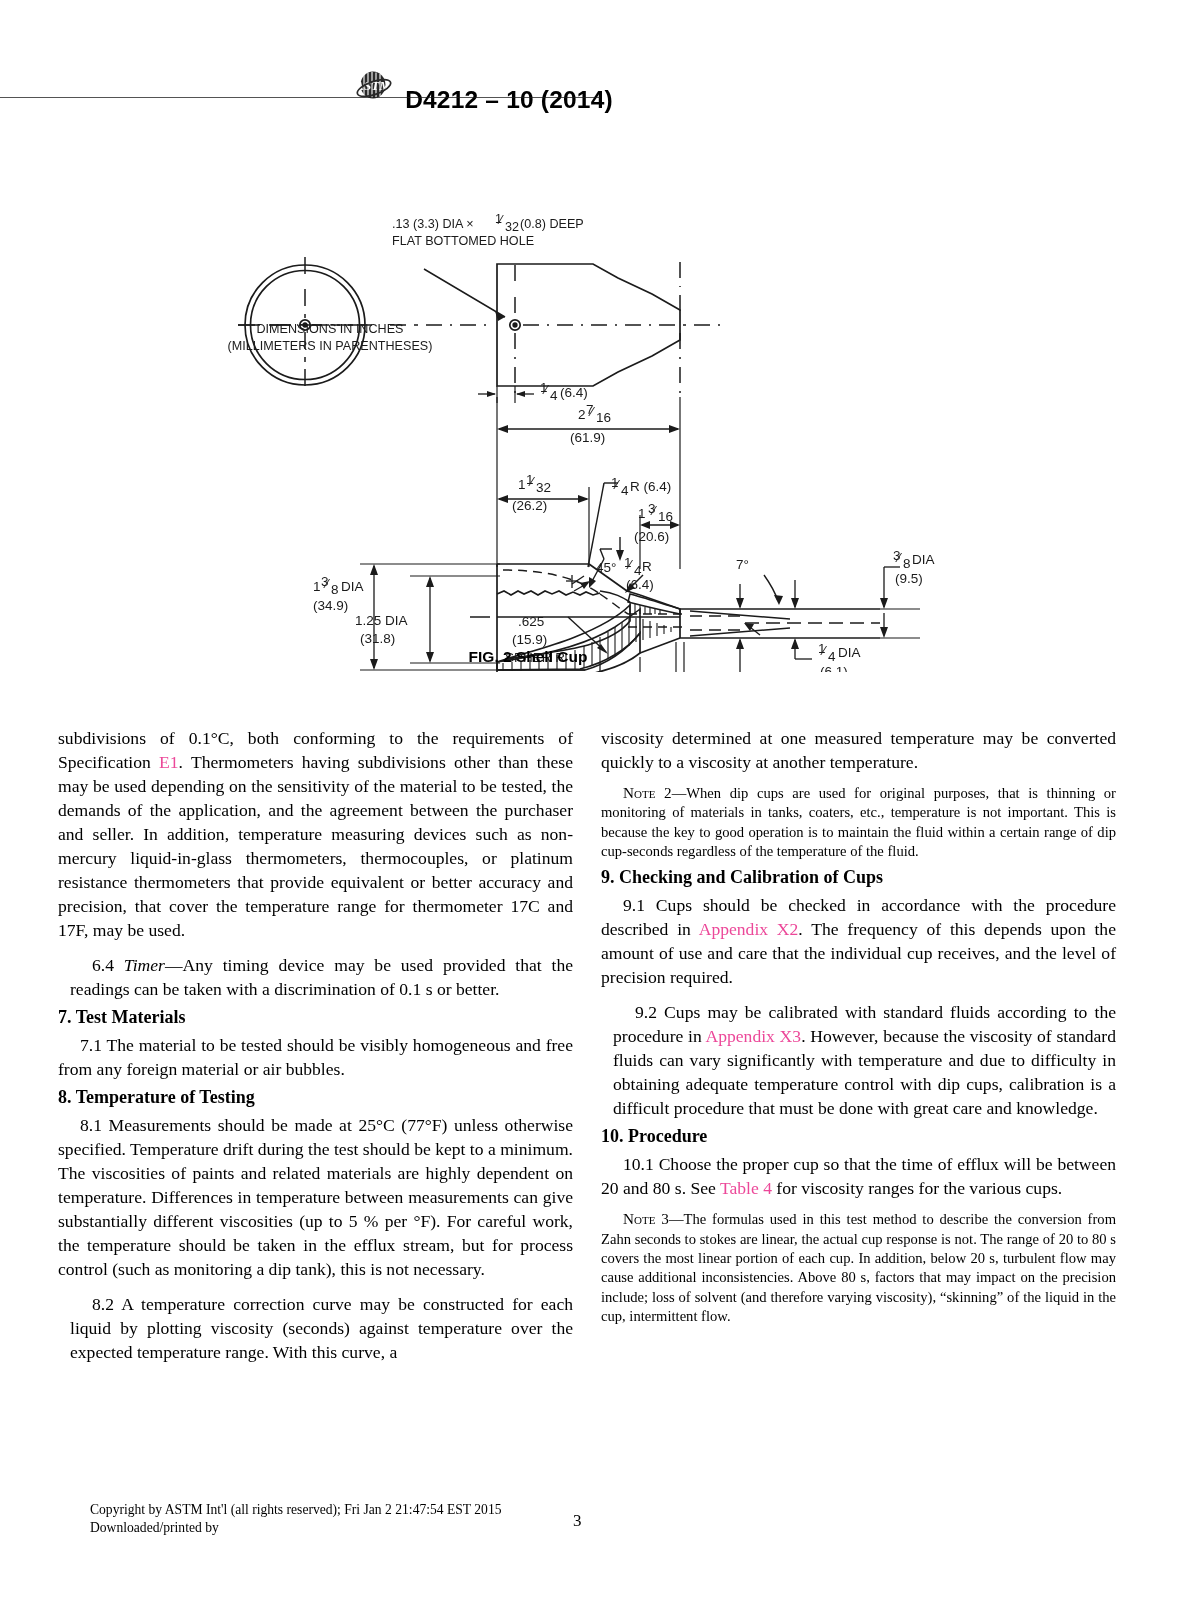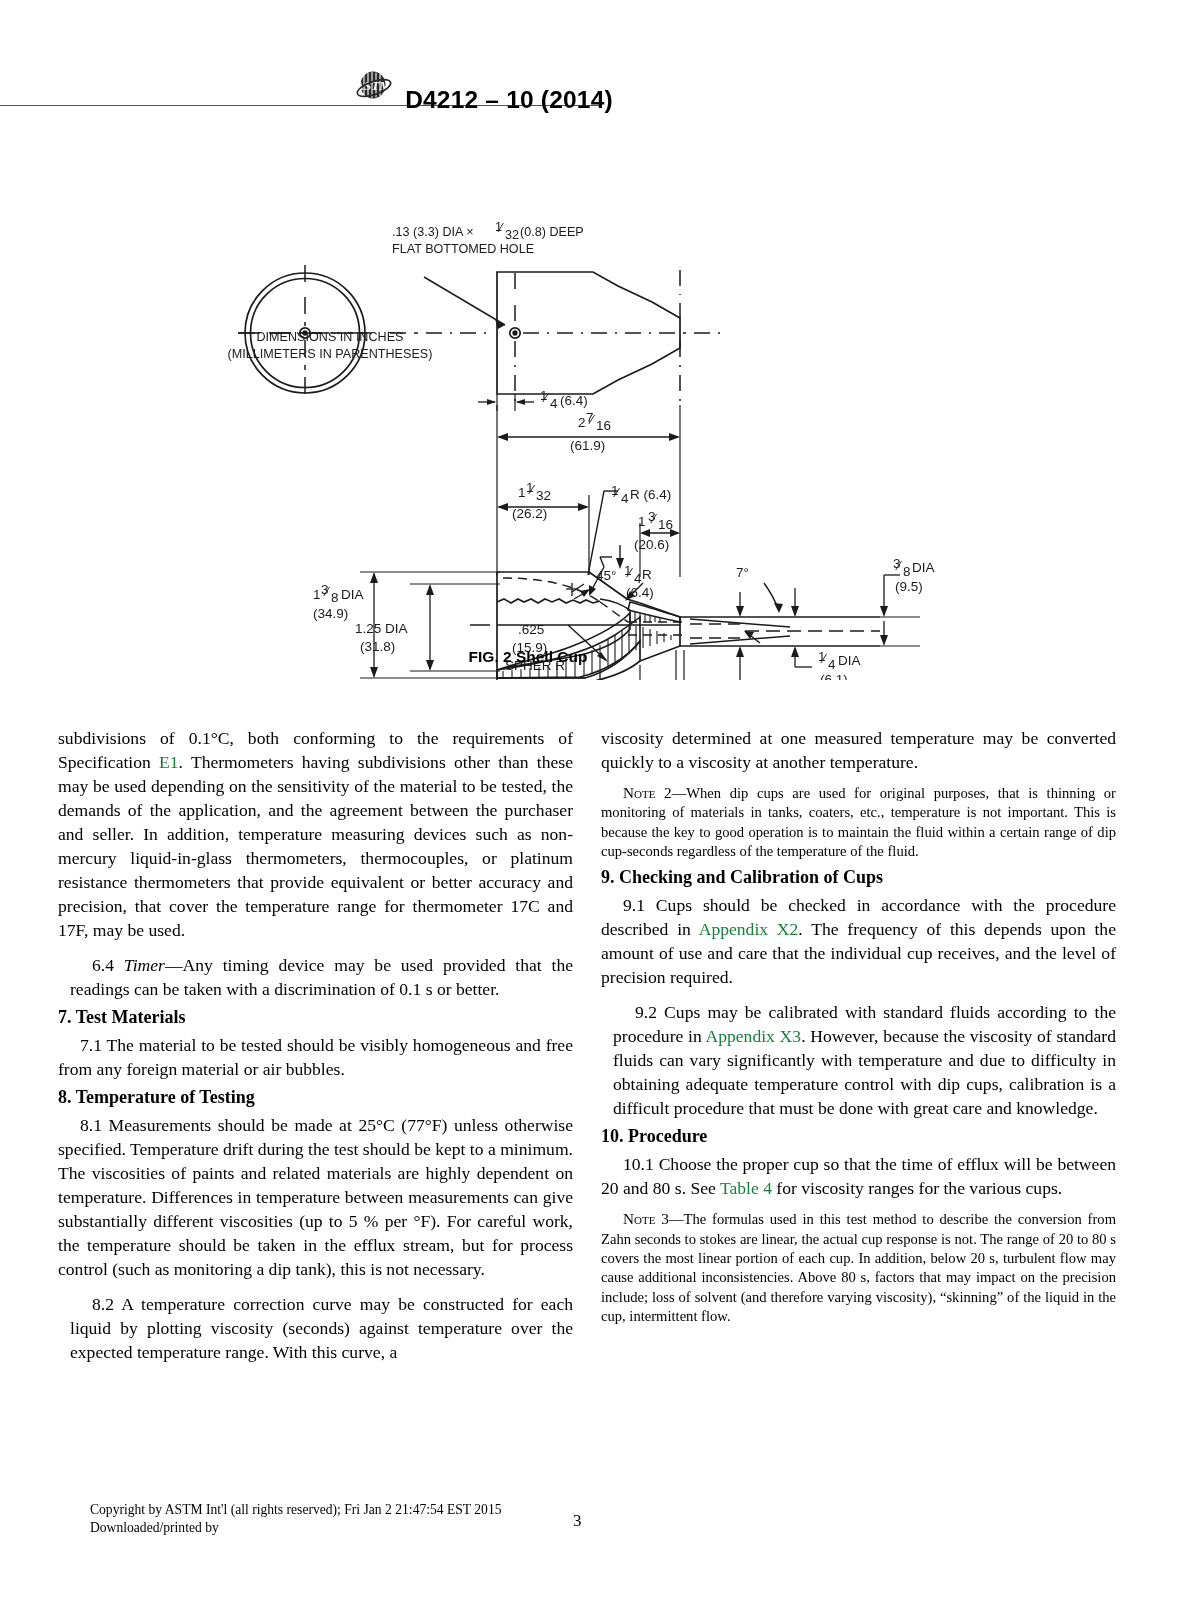--- a/index.html
+++ b/index.html
@@ -39,21 +39,21 @@
     font-size: 24.5px;
     font-weight: bold;
     letter-spacing: 0.2px;
     white-space: nowrap;
     margin-top: 28px;
   }
 
   
   .figure-wrap {
     position: absolute;
-    top: 105px;
+    top: 97px;
     left: 0;
     width: 1200px;
     height: 575px;
   }
   .figure-svg { display: block; }
   .fig-caption {
     position: absolute;
     top: 648px;
     left: 0;
     width: 1056px;
@@ -96,21 +96,21 @@
     margin: 9px 0 0 0;
     font-size: 14.6px;
     line-height: 1.325;
     text-align: justify;
     text-indent: 22px;
   }
   .note-label {
     font-variant: small-caps;
     font-size: 15.2px;
   }
-  .link { color: #15803d; }
+  .link { color: #ec4899; }
   .ital { font-style: italic; }
 
   
   .footer {
     position: absolute;
     left: 90px;
     top: 1501px;
     width: 1020px;
     font-size: 13.6px;
     line-height: 1.36;

